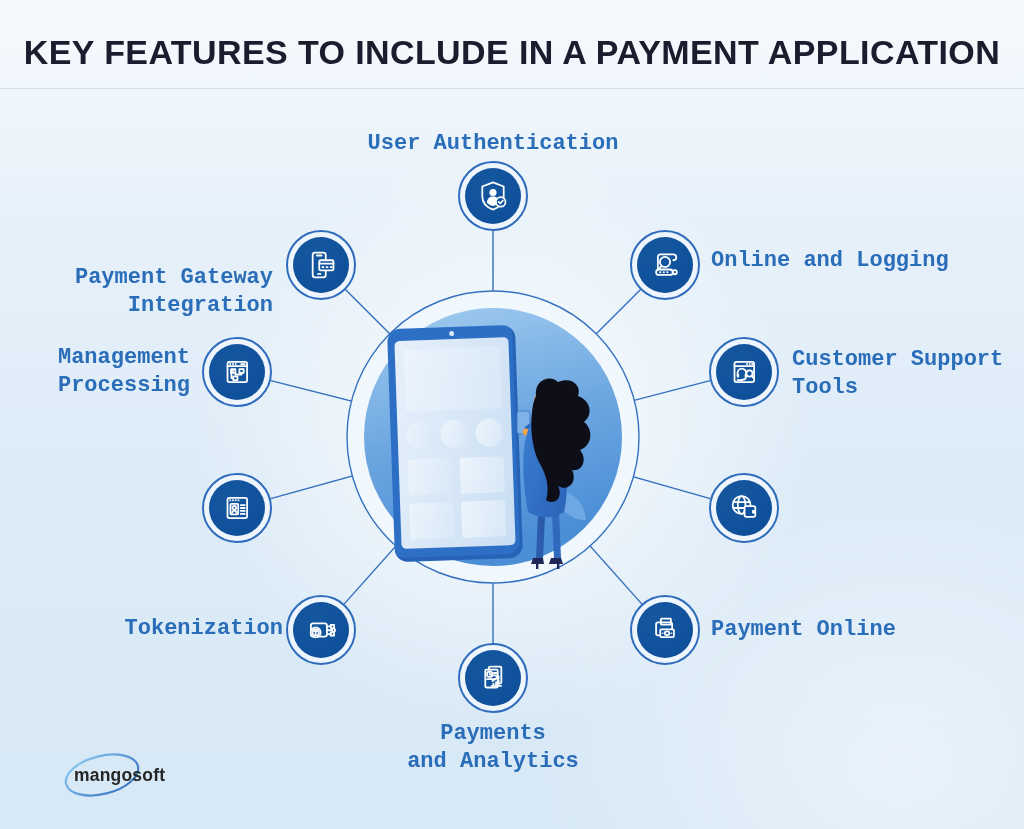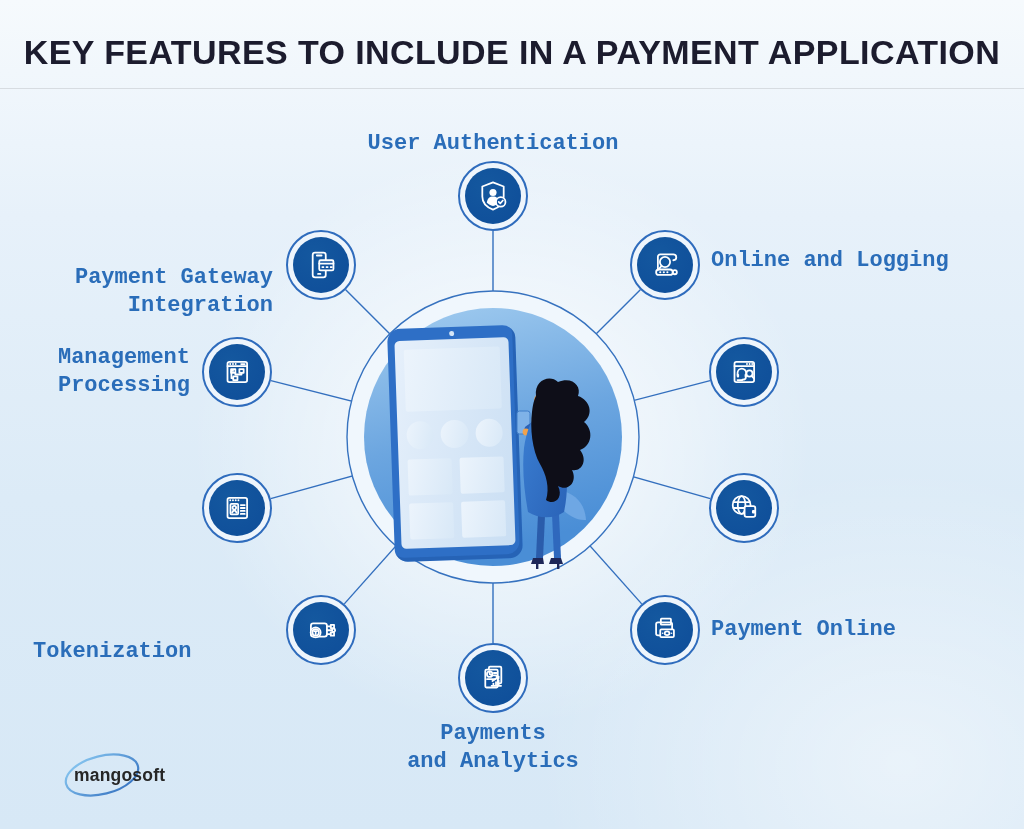--- a/index.html
+++ b/index.html
@@ -66,21 +66,21 @@
   }
 
   
   .p-auth-i { left:458px; top:161px; }        .p-auth-l { left:333px; top:130px; width:320px; text-align:center; }
   .p-gate-i { left:286px; top:230px; }        .p-gate-l { left:23px;  top:236px; width:250px; text-align:right;margin-top:28px; }
   .p-audit-i{ left:630px; top:230px; }        .p-audit-l{ left:711px; top:247px; width:260px; }
   .p-tran-i { left:202px; top:337px; }        .p-tran-l { left:10px;  top:344px; width:180px; text-align:right; }
   .p-supp-i { left:709px; top:337px; }        .p-supp-l { left:792px; top:346px; width:220px; }
   .p-acct-i { left:202px; top:473px; }        .p-acct-l { left:12px;  top:482px; width:180px; text-align:right; }
   .p-intl-i { left:709px; top:473px; }        .p-intl-l { left:792px; top:483px; width:230px; }
-  .p-tokn-i { left:286px; top:595px; }        .p-tokn-l { left:33px;  top:615px; width:250px; text-align:left;margin-top:23px; }
+  .p-tokn-i { left:286px; top:595px; }        .p-tokn-l { left:33px;  top:615px; width:250px; text-align:right; }
   .p-recs-i { left:630px; top:595px; }        .p-recs-l { left:711px; top:616px; width:260px; }
   .p-repo-i { left:458px; top:643px; }        .p-repo-l { left:343px; top:720px; width:300px; text-align:center; }
 
   .logo { position:absolute; left:62px; top:748px; }
 </style>
 </head>
 <body>
 
 <div class="canvas">
 
@@ -237,20 +237,22 @@
         <path class="ic" d="M10.6 18.6 v-1.9 a3.6 3.6 0 0 1 7.2 0 v1.9"></path>
         <rect class="icf" x="9.9" y="17.6" width="2" height="3" rx="0.8"></rect>
         <rect class="icf" x="16.5" y="17.6" width="2" height="3" rx="0.8"></rect>
         <path class="ic" d="M17.5 20.6 c0 1.4 -1.4 1.9 -2.8 1.9"></path>
         <circle class="ic" cx="20.6" cy="17.3" r="2.6"></circle>
         <path class="ic" d="M22.4 19.2 L24.2 21.2"></path>
         <path class="ic" d="M10.5 22.8 h4"></path>
       </svg>
     </div>
   </div>
+  <div class="label p-supp-l">Customer Support
+Tools</div>
 
   <div class="icon-wrap p-acct-i">
     <div class="icon-circle">
       <svg viewBox="0 0 32 32">
         <rect class="ic" x="8" y="7.5" width="16.5" height="17" rx="1.6"></rect>
         <circle class="icf" cx="10.3" cy="9.5" r="0.8"></circle>
         <circle class="icf" cx="12.6" cy="9.5" r="0.8"></circle>
         <circle class="icf" cx="14.9" cy="9.5" r="0.8"></circle>
         <circle class="icf" cx="17.2" cy="9.5" r="0.8"></circle>
         <rect class="ic" x="10.5" y="12.5" width="6.5" height="8.8" rx="0.8"></rect>

